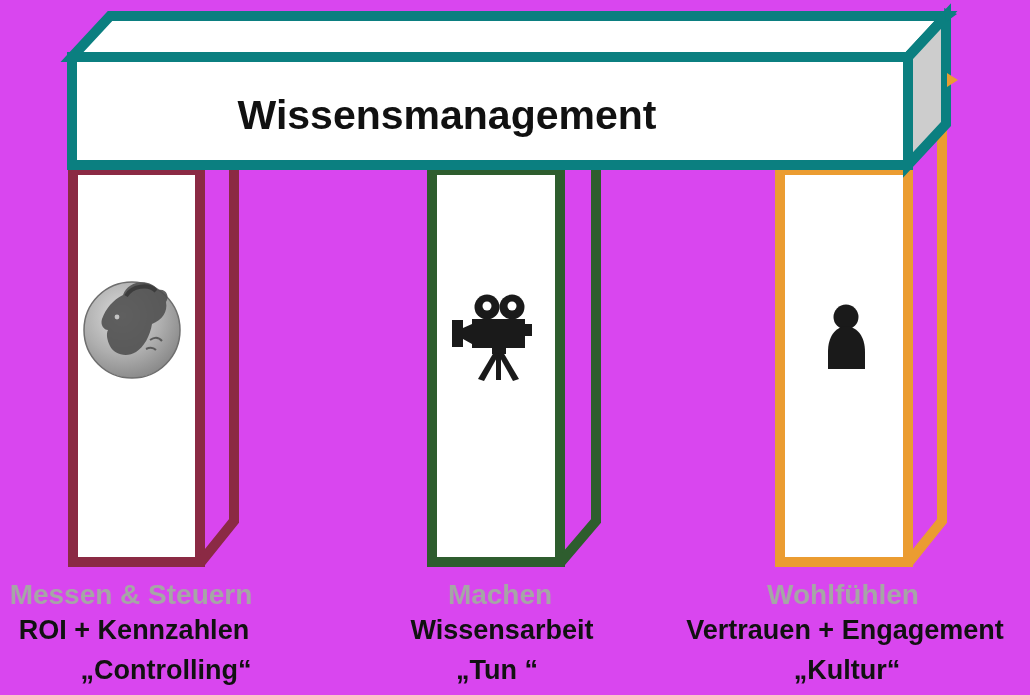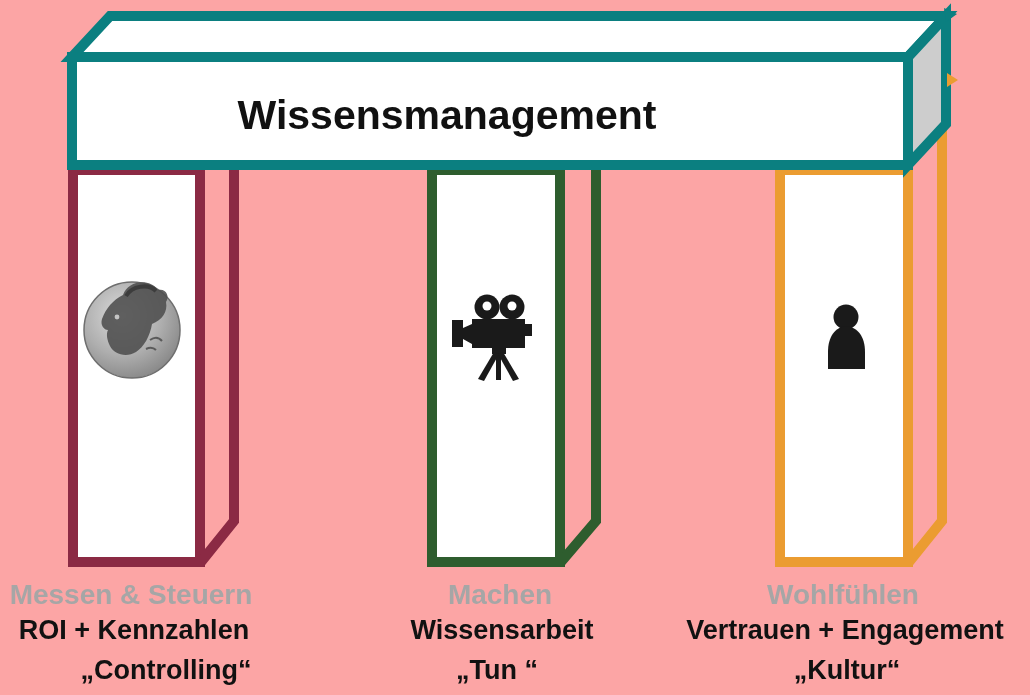--- a/index.html
+++ b/index.html
@@ -1,20 +1,20 @@
 <!DOCTYPE html>
 <html><head>
 <meta charset="utf-8">
 <style>
   html, body { margin: 0; padding: 0; background: #ffffff; }
   .stage {
     position: relative;
     width: 1030px;
     height: 695px;
-    background: #fca5a5;
+    background: #d946ef;
     overflow: hidden;
     font-family: "Liberation Sans", sans-serif;
   }
   svg text {
     font-family: "Liberation Sans", sans-serif;
     font-weight: bold;
   }
   .title-text   { font-size: 41px; }
   .heading-text { font-size: 28px; }
   .label-text   { font-size: 27px; }

